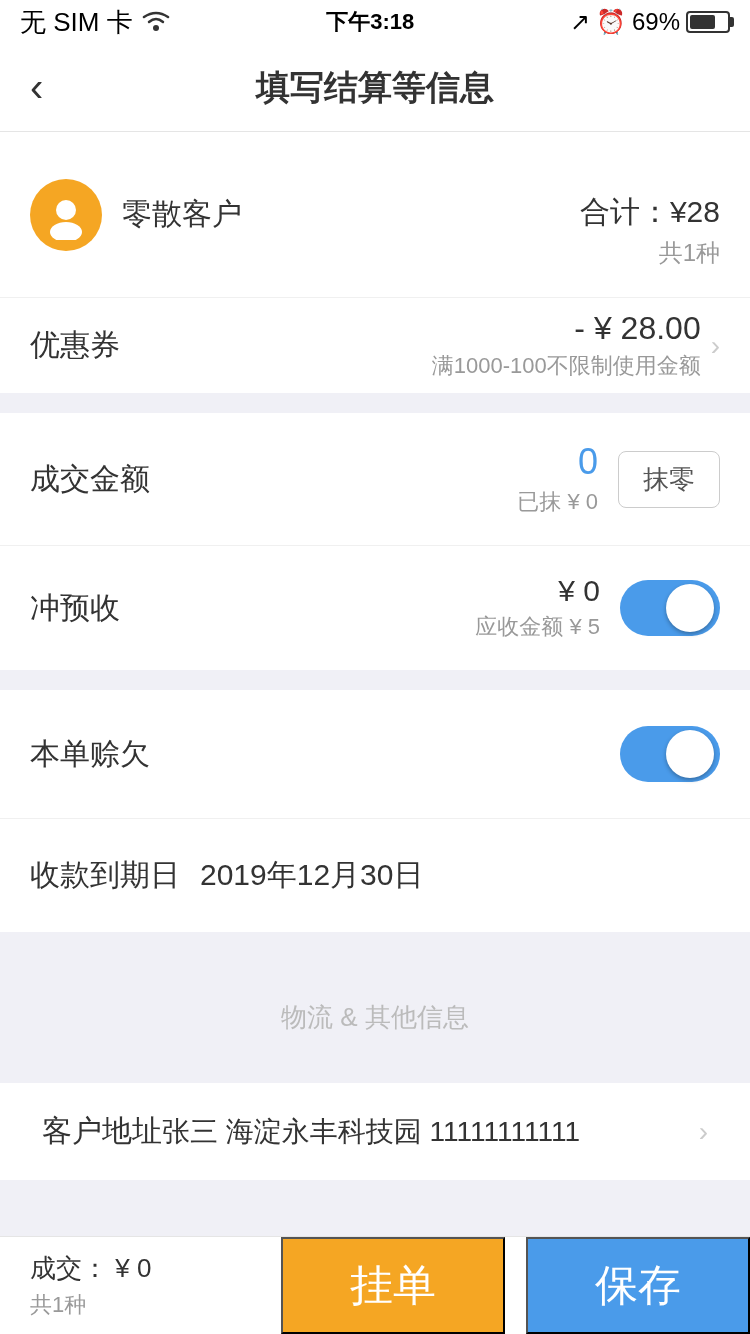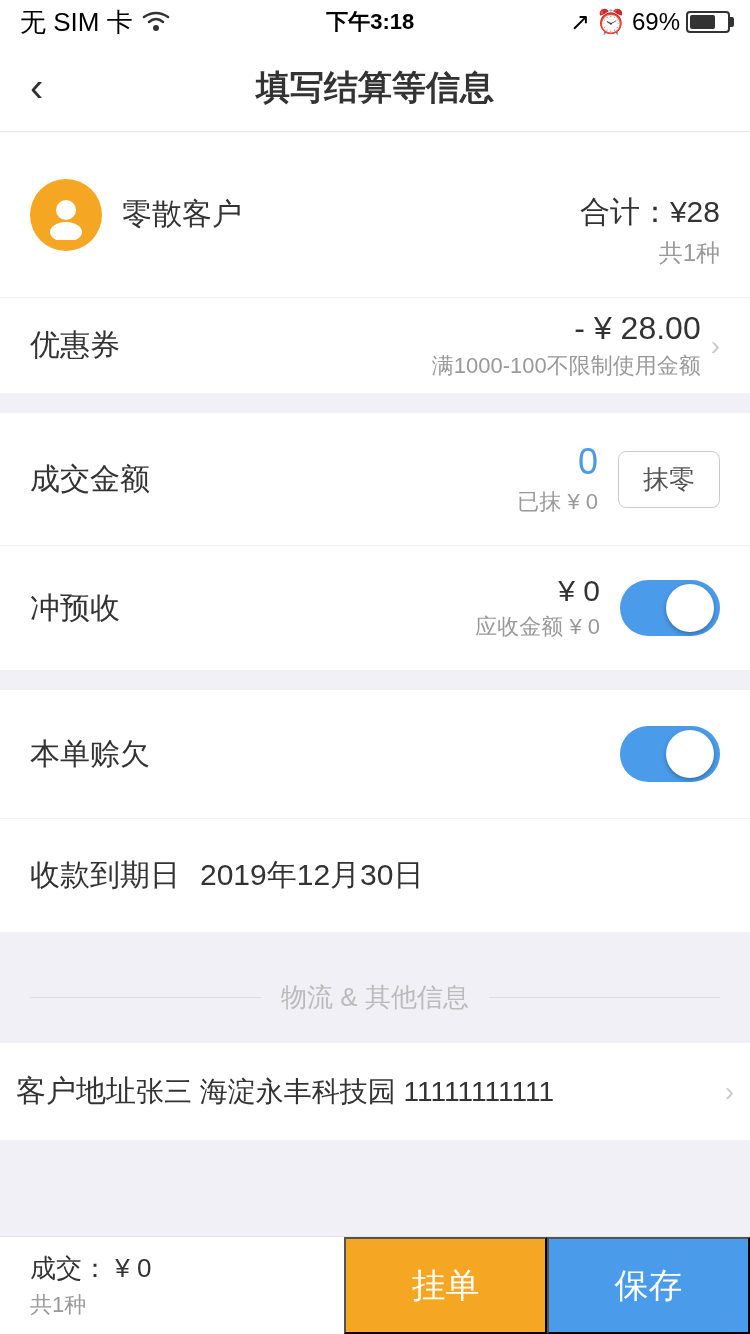--- a/index.html
+++ b/index.html
@@ -183,28 +183,29 @@
     
     .logistics-divider {
       display: flex;
       align-items: center;
       justify-content: center;
       padding: 28px 30px;
       background: #f0f0f6;
       color: #bbb;
       font-size: 26px;
       gap: 20px;
+      flex-direction: column;
     }
     .divider-line { flex: 1; height: 1px; background: #ddd; }
 
     
     .address-row {
       display: flex;
       align-items: center;
-      padding: 28px 16px;
+      padding: 28px 42px;
       background: #fff;
       cursor: pointer;
     }
     .address-label { font-size: 30px; color: #333; min-width: 100px; }
     .address-value { font-size: 28px; color: #333; flex: 1; }
     .address-chevron { font-size: 28px; color: #ccc; margin-left: 10px; }
 
     
     .empty-space { height: 200px; background: #f0f0f6; }
 
@@ -221,29 +222,30 @@
     .bottom-info {
       flex: 1;
       display: flex;
       flex-direction: column;
       justify-content: center;
       padding: 0 30px;
     }
     .bottom-deal { font-size: 26px; color: #333; }
     .bottom-count { font-size: 22px; color: #999; margin-top: 4px; }
     .bottom-btn {
-      width: 203px;
+      width: 224px;
       height: 100%;
       display: flex;
       align-items: center;
       justify-content: center;
-      font-size: 34px;
+      font-size: 43px;
       color: #fff;
       font-weight: 500;
       cursor: pointer;
+      margin-left: 21px;
     }
     .btn-hold { background: #f5a623; }
     .btn-save { background: #4a9bea; }
   </style>
 </head>
 <body>
 
 <div class="status-bar">
   <div class="status-left">
     <span>无 SIM 卡</span>
@@ -313,21 +315,21 @@
         </div>
         <button class="round-btn">抹零</button>
       </div>
     </div>
 
     <div class="chong-row">
       <span class="chong-label">冲预收</span>
       <div class="chong-right">
         <div class="chong-amounts">
           <div class="chong-main">¥ 0</div>
-          <div class="chong-sub">应收金额 ¥ 0</div>
+          <div class="chong-sub">应收金额 ¥ 5</div>
         </div>
         <div class="toggle">
           <div class="toggle-knob"></div>
         </div>
       </div>
     </div>
   </div>
 
   <div class="form-section">
     <div class="debt-row">

